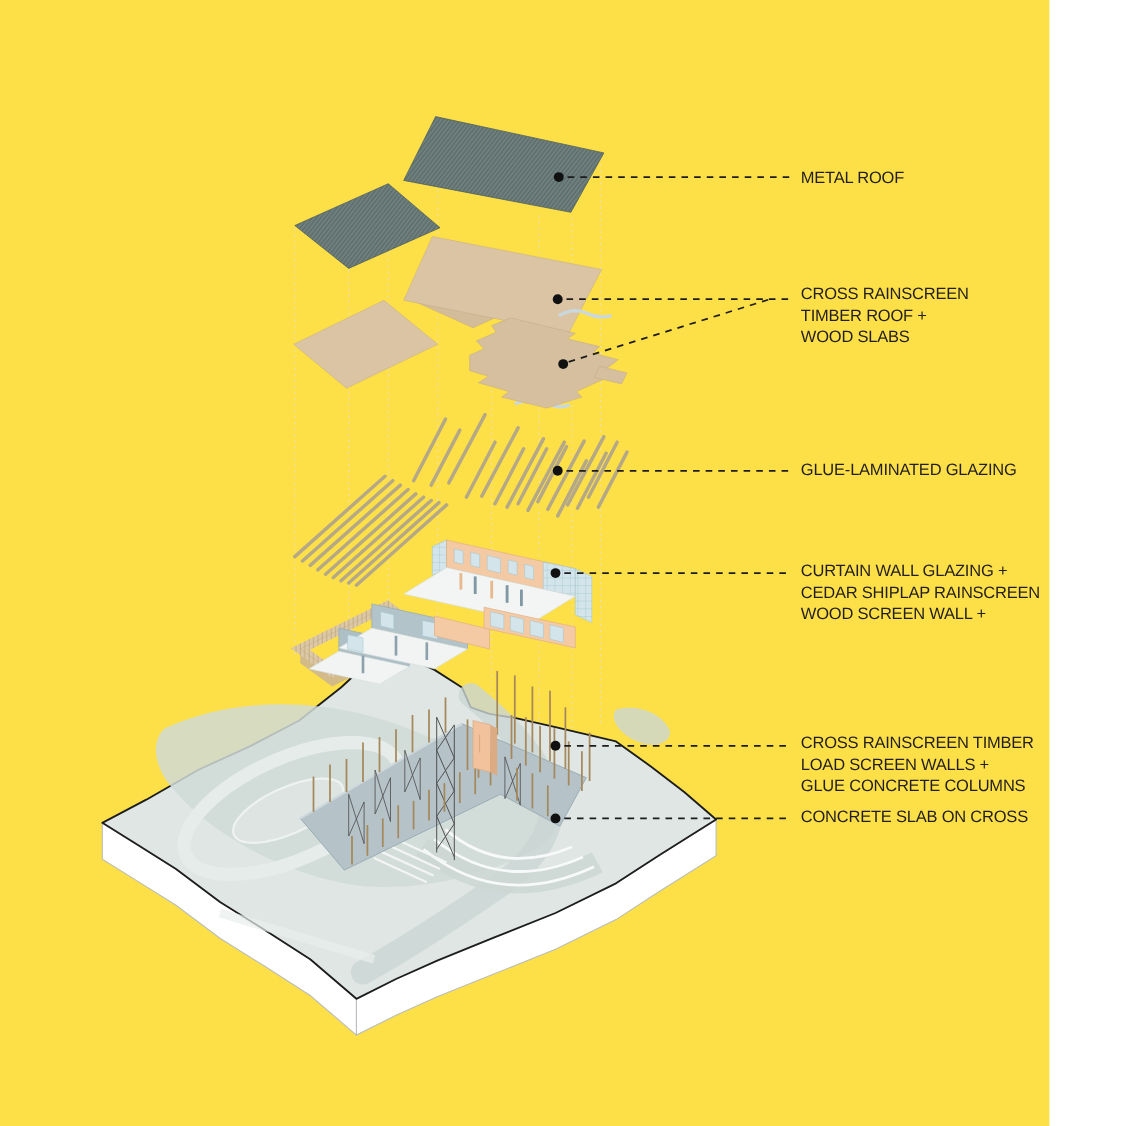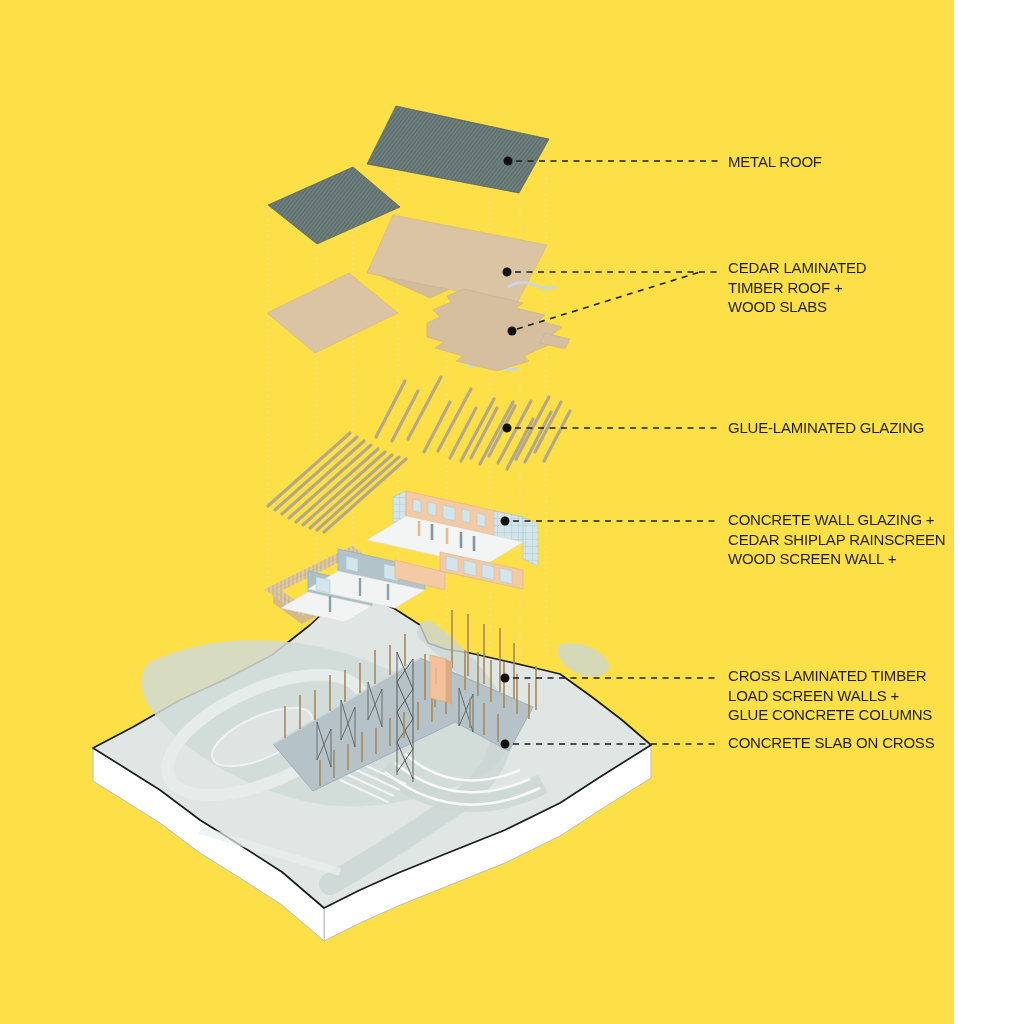--- a/index.html
+++ b/index.html
@@ -264,37 +264,37 @@
     <circle cx="505" cy="678" r="4.5"></circle>
     <circle cx="505" cy="744" r="4.5"></circle>
   </g>
 </svg>
 
   <div class="label" style="left:728px;top:152px">
     <div>METAL ROOF</div>
   </div>
 
   <div class="label" style="left:728px;top:258px">
-    <div>CEDAR LAMINATED</div>
+    <div>CROSS RAINSCREEN</div>
     <div>TIMBER ROOF +</div>
     <div>WOOD SLABS</div>
   </div>
 
   <div class="label" style="left:728px;top:418px">
     <div>GLUE-LAMINATED GLAZING</div>
   </div>
 
   <div class="label" style="left:728px;top:510px">
-    <div>CONCRETE WALL GLAZING +</div>
+    <div>CURTAIN WALL GLAZING +</div>
     <div>CEDAR SHIPLAP RAINSCREEN</div>
     <div>WOOD SCREEN WALL +</div>
   </div>
 
   <div class="label" style="left:728px;top:666px">
-    <div>CROSS LAMINATED TIMBER</div>
+    <div>CROSS RAINSCREEN TIMBER</div>
     <div>LOAD SCREEN WALLS +</div>
     <div>GLUE CONCRETE COLUMNS</div>
   </div>
 
   <div class="label" style="left:728px;top:733px">
     <div>CONCRETE SLAB ON CROSS</div>
   </div>
 
 </div>
 

